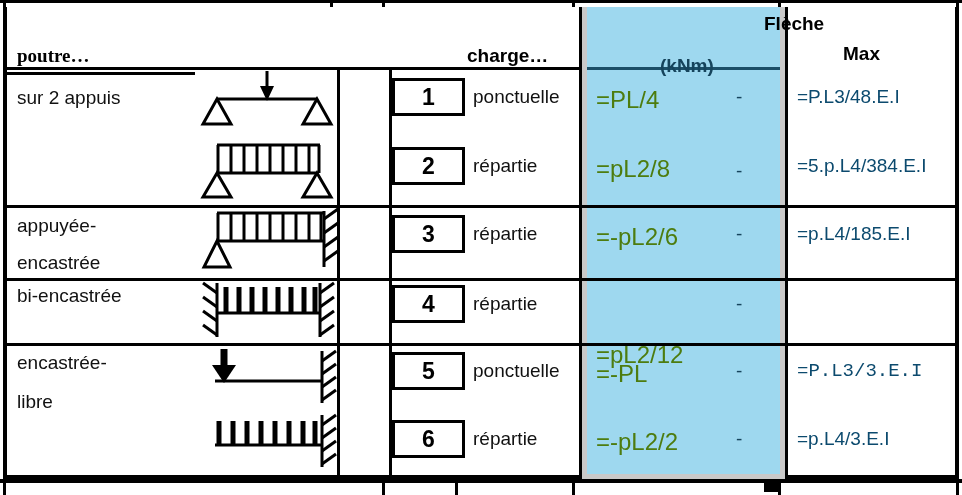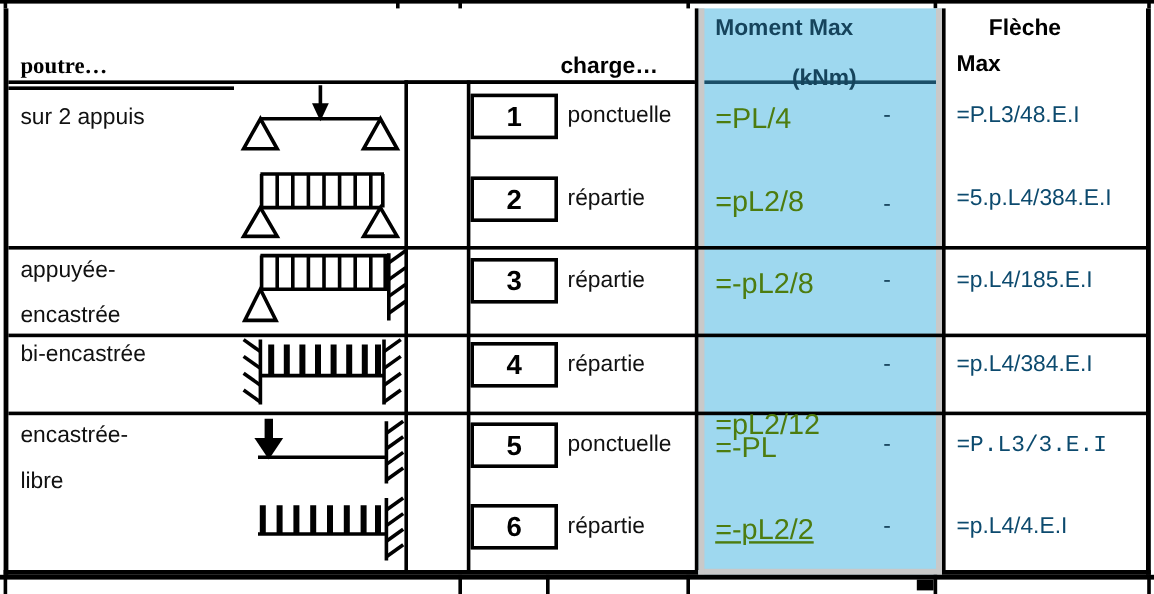--- a/index.html
+++ b/index.html
@@ -113,25 +113,24 @@
     <div class="hline" style="left:0;   top:198px; width:948px;"></div>
     <div class="hline" style="left:0;   top:271px; width:948px;"></div>
     <div class="hline" style="left:0;   top:336px; width:948px;"></div>
     <div class="hline" style="left:0;   top:65px;  width:188px;"></div>
 
     <div class="hdr-cell" id="hdr-poutre">poutre…</div>
 
     <div class="hdr-cell" id="hdr-charge" style="left:460px;">charge…</div>
     <div class="hline" style="left:330px; top:60px; width:242px;"></div>
 
-    <div class="mom-title" style="left:589px;">Moment Max</div>
     <div class="mom-unit" style="left:653px; top:48px;">(kNm)</div>
 
-    <div class="fl-title" style="left:817px;">Flèche</div>
-    <div class="fl-title2" style="left:790px;">Max</div>
+    <div class="fl-title" style="left:757px;">Flèche</div>
+    <div class="fl-title2" style="left:836px;">Max</div>
 
     <div class="beam-label" style="top:80px;">sur 2 appuis</div>
 
     <svg class="diagram" style="left:190px; top:62px;" width="140" height="58" viewBox="0 0 140 58">
       <line x1="20" y1="30" x2="120" y2="30" stroke="#000" stroke-width="3"></line>
       <line x1="70" y1="2" x2="70" y2="24" stroke="#000" stroke-width="3"></line>
       <polygon points="70,32 63,17 77,17" fill="#000"></polygon>
       <polygon points="20,30 6,55 34,55" fill="none" stroke="#000" stroke-width="3"></polygon>
       <polygon points="120,30 106,55 134,55" fill="none" stroke="#000" stroke-width="3"></polygon>
     </svg>
@@ -188,21 +187,21 @@
       <g stroke="#000" stroke-width="3">
         <line x1="127" y1="14" x2="141" y2="4"></line>
         <line x1="127" y1="28" x2="141" y2="18"></line>
         <line x1="127" y1="42" x2="141" y2="32"></line>
         <line x1="127" y1="56" x2="141" y2="46"></line>
       </g>
     </svg>
 
     <div class="numbox" style="top:208px;">3</div>
     <div class="chargelabel" style="top:216px;">répartie</div>
-    <div class="mom-val" style="top:216px;">=-pL2/8</div>
+    <div class="mom-val" style="top:216px;">=-pL2/6</div>
     <div class="mom-dash" style="top:216px;">-</div>
     <div class="fle-val" style="top:216px;">=p.L4/185.E.I</div>
 
     <div class="beam-label" style="top:278px;">bi-encastrée</div>
 
     <svg class="diagram" style="left:188px; top:270px;" width="148" height="64" viewBox="0 0 148 64">
       <line x1="22" y1="36" x2="125" y2="36" stroke="#000" stroke-width="3"></line>
       <g stroke="#000" stroke-width="5">
         <line x1="31" y1="10" x2="31" y2="36"></line>
         <line x1="44" y1="10" x2="44" y2="36"></line>
@@ -226,21 +225,20 @@
         <line x1="125" y1="30" x2="139" y2="20"></line>
         <line x1="125" y1="44" x2="139" y2="34"></line>
         <line x1="125" y1="58" x2="139" y2="48"></line>
       </g>
     </svg>
 
     <div class="numbox" style="top:278px;">4</div>
     <div class="chargelabel" style="top:286px;">répartie</div>
     <div class="mom-val" style="top:286px;margin-top:48px;">=pL2/12</div>
     <div class="mom-dash" style="top:286px;">-</div>
-    <div class="fle-val" style="top:286px;">=p.L4/384.E.I</div>
 
     <div class="beam-label" style="top:345px;">encastrée-</div>
     <div class="beam-label" style="top:384px;text-align:right;">libre</div>
 
     <svg class="diagram" style="left:190px; top:336px;" width="148" height="62" viewBox="0 0 148 62">
       <line x1="18" y1="38" x2="125" y2="38" stroke="#000" stroke-width="3"></line>
       <line x1="27" y1="6" x2="27" y2="28" stroke="#000" stroke-width="7"></line>
       <polygon points="27,40 15,22 39,22" fill="#000"></polygon>
       <line x1="125" y1="8" x2="125" y2="60" stroke="#000" stroke-width="3"></line>
       <g stroke="#000" stroke-width="3">
@@ -273,23 +271,23 @@
       <g stroke="#000" stroke-width="3">
         <line x1="125" y1="16" x2="139" y2="6"></line>
         <line x1="125" y1="29" x2="139" y2="19"></line>
         <line x1="125" y1="42" x2="139" y2="32"></line>
         <line x1="125" y1="55" x2="139" y2="45"></line>
       </g>
     </svg>
 
     <div class="numbox" style="top:413px;">6</div>
     <div class="chargelabel" style="top:421px;">répartie</div>
-    <div class="mom-val" style="top:421px;text-decoration:underline;">=-pL2/2</div>
+    <div class="mom-val" style="top:421px;">=-pL2/2</div>
     <div class="mom-dash" style="top:421px;">-</div>
-    <div class="fle-val" style="top:421px;">=p.L4/4.E.I</div>
+    <div class="fle-val" style="top:421px;">=p.L4/3.E.I</div>
 
   </div>
 
   <div class="bot-sliver">
     <div class="rule"></div>
     <div class="seg" style="left:3px;"></div>
     <div class="seg" style="left:382px;"></div>
     <div class="seg" style="left:455px;"></div>
     <div class="seg" style="left:572px;"></div>
     <div class="seg" style="left:778px;"></div>

